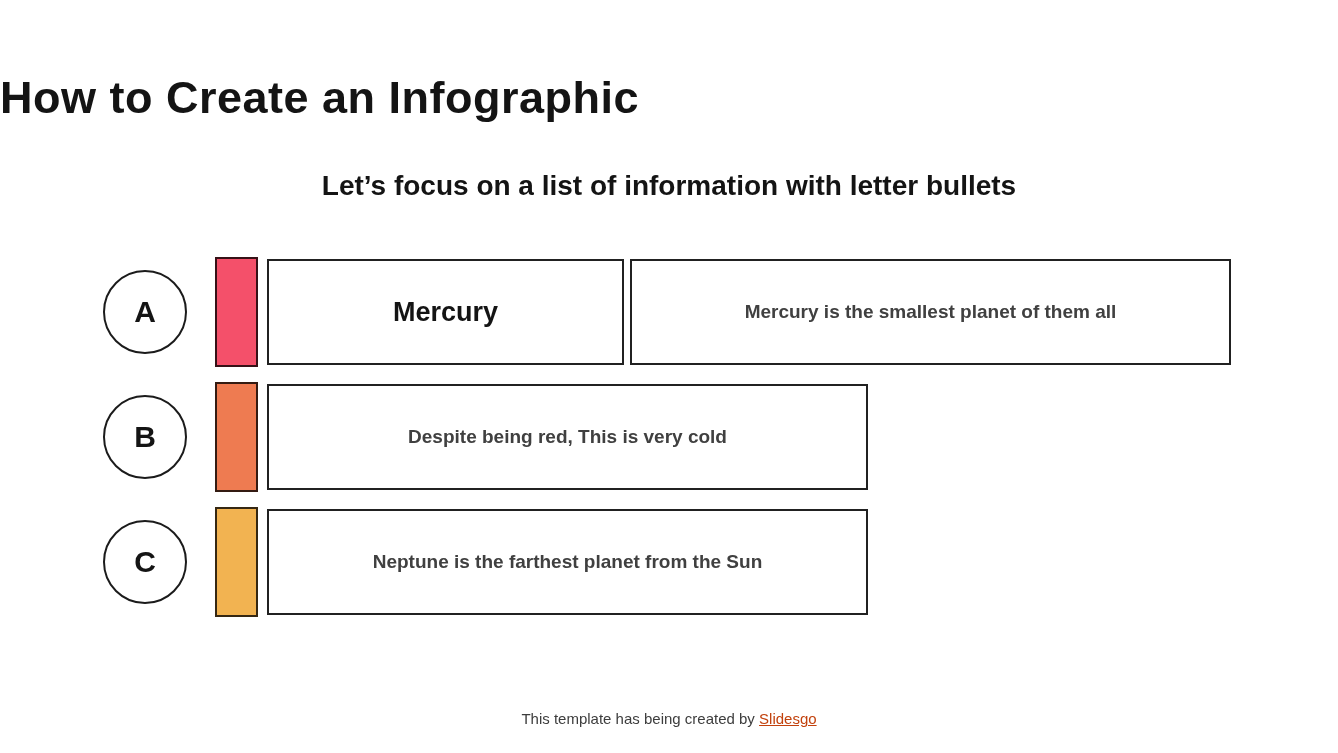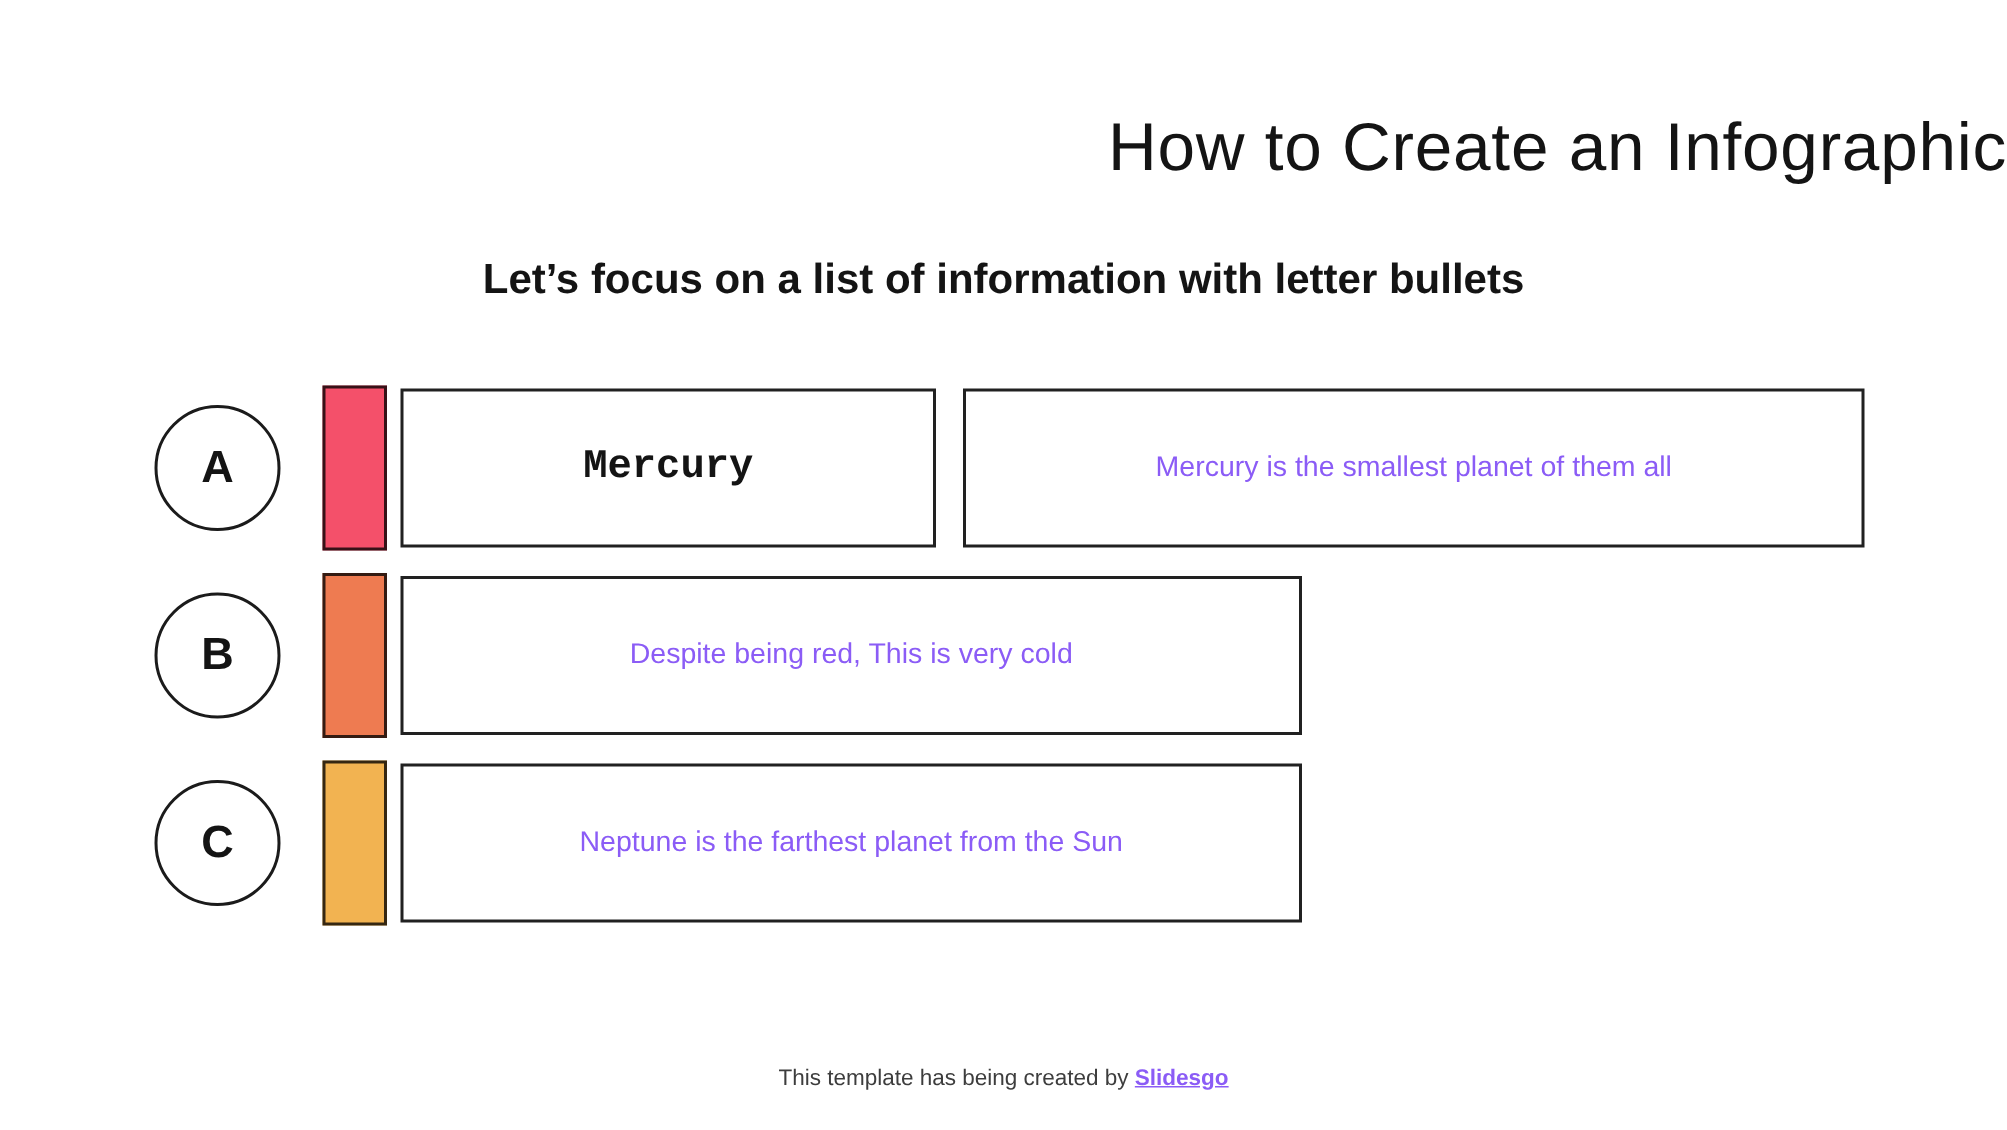--- a/index.html
+++ b/index.html
@@ -13,26 +13,25 @@
     width: 1338px;
     height: 753px;
     background: #ffffff;
     overflow: hidden;
   }
   .slide-title {
     position: absolute;
     top: 72px;
     left: 0;
     width: 100%;
-    text-align: right;
+    text-align: left;
     font-size: 45px;
-    font-weight: 400;
+    font-weight: 700;
     letter-spacing: 0.5px;
     color: #141414;
-    padding-left: 16px;
   }
   .slide-subtitle {
     position: absolute;
     top: 170px;
     left: 0;
     width: 100%;
     text-align: center;
     font-size: 28px;
     font-weight: 700;
     color: #141414;
@@ -75,56 +74,55 @@
     flex: 0 0 auto;
   }
   .name-box {
     width: 357px;
     height: 106px;
     border: 2px solid #212121;
     background: #ffffff;
     display: flex;
     align-items: center;
     justify-content: center;
-    margin-right: 18px;
+    margin-right: 6px;
     flex: 0 0 auto;
-    font-family: Liberation Mono, monospace;
   }
   .name-label {
     font-size: 27px;
     font-weight: 700;
     color: #141414;
   }
   .description-box {
     width: 601px;
     height: 106px;
     border: 2px solid #212121;
     background: #ffffff;
     display: flex;
     align-items: center;
     justify-content: center;
     flex: 0 0 auto;
   }
   .description-text {
     font-size: 19px;
-    font-weight: 400;
-    color: #8b5cf6;
+    font-weight: 700;
+    color: #404040;
   }
   .footer {
     position: absolute;
     top: 710px;
     left: 0;
     width: 100%;
     text-align: center;
     font-size: 15px;
     color: #3d3d3d;
   }
   .footer .brand {
-    font-weight: 700;
-    color: #8b5cf6;
+    font-weight: 400;
+    color: #c2410c;
     text-decoration: underline;
     cursor: pointer;
     text-align: right;
   }
 </style>
 </head>
 <body>
 
 <div class="slide">
 

